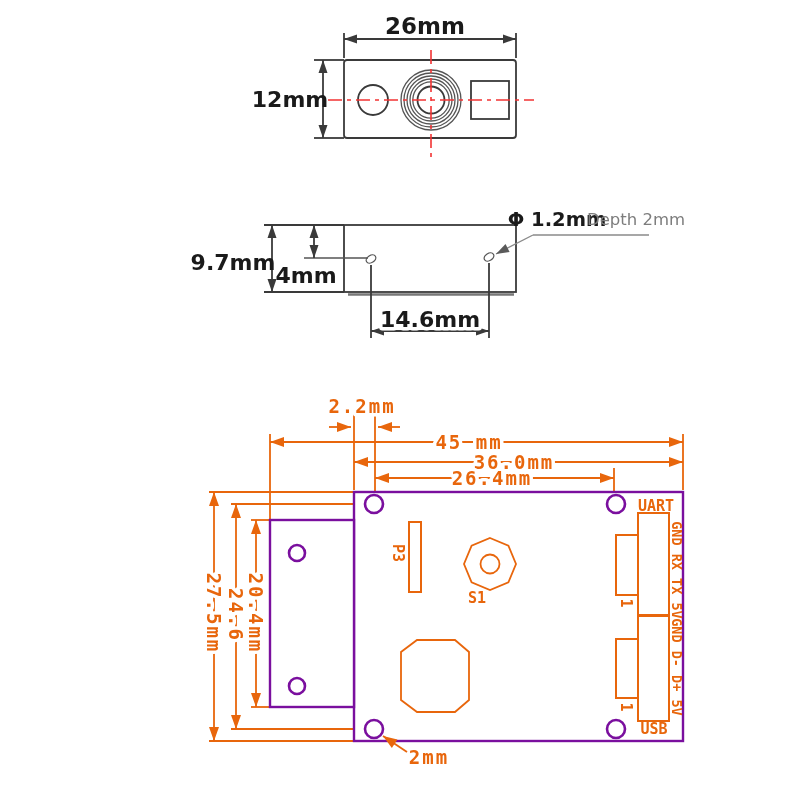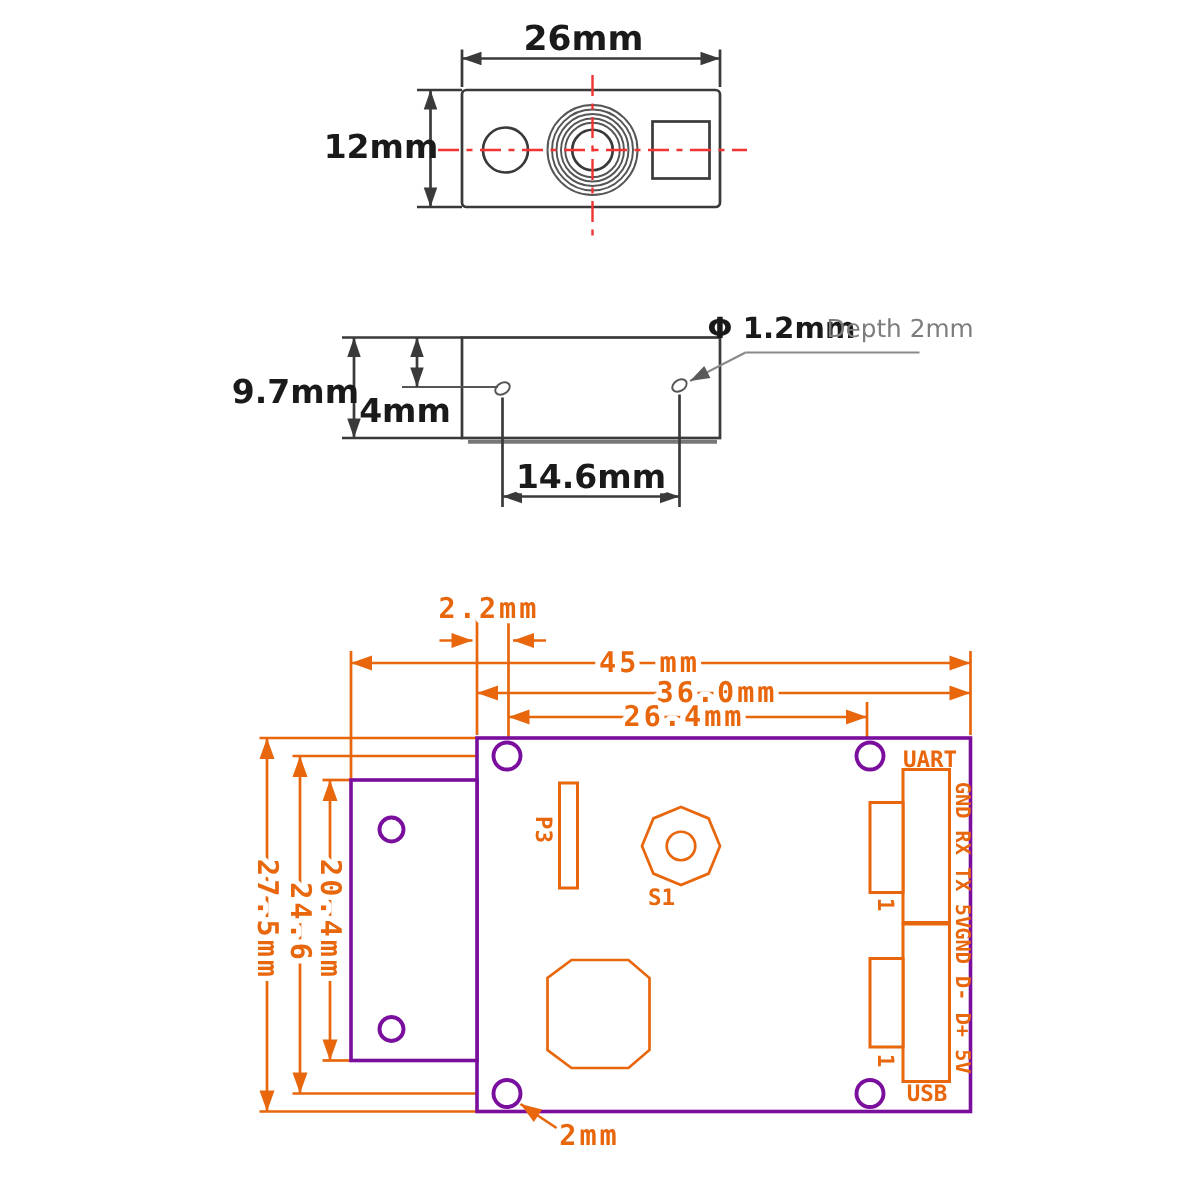--- a/index.html
+++ b/index.html
@@ -1,16 +1,16 @@
 <!DOCTYPE html>
 <html><head>
 <meta charset="utf-8">
 <style>
   html,body { margin:0; padding:0; background:#ffffff; }
-  .stage { width:708px; height:800px; position:relative; background:#fff; }
+  .stage { width:708px; height:800px; position:relative; background:#fff;padding-left:36px; }
   svg { display:block; }
 
   
   .bl   { stroke:#3a3a3a; stroke-width:1.8; fill:none; }
   .blf  { stroke:#3a3a3a; stroke-width:1.8; fill:#ffffff; }
   .bl-thin { stroke:#555555; stroke-width:1.3; fill:none; }
   .shadow  { stroke:#777777; stroke-width:2.6; fill:none; }
   .gl   { stroke:#8a8a8a; stroke-width:1.4; fill:none; }
   .ol   { stroke:#e8660c; stroke-width:1.8; fill:none; }
   .olf  { stroke:#e8660c; stroke-width:2; fill:#ffffff; }

